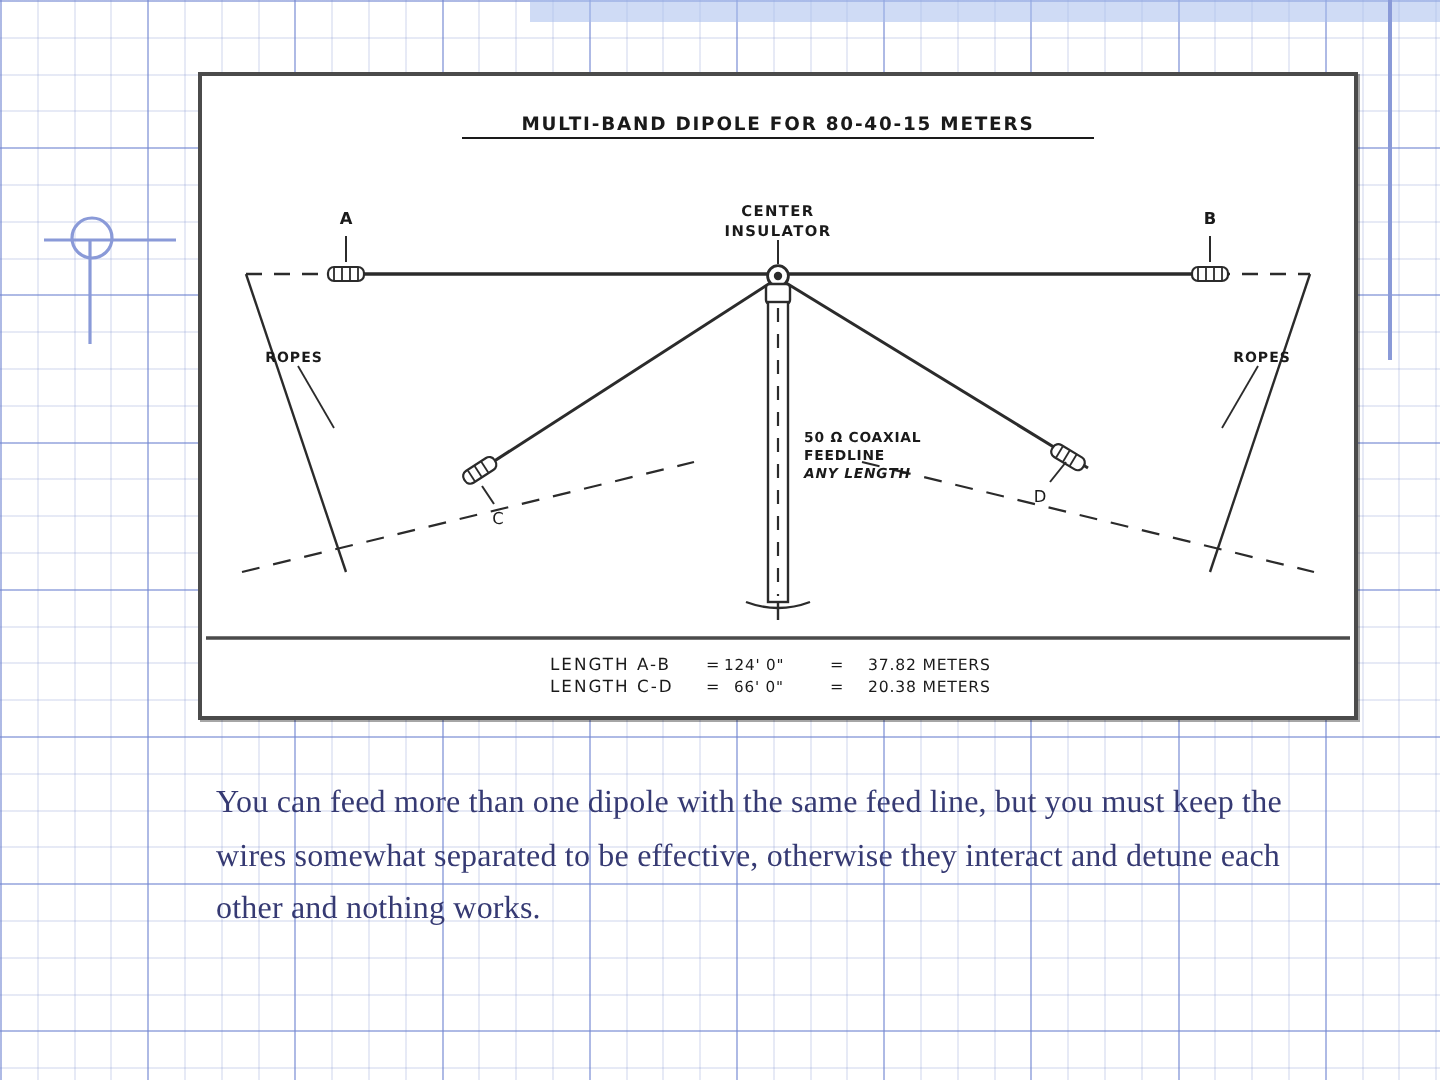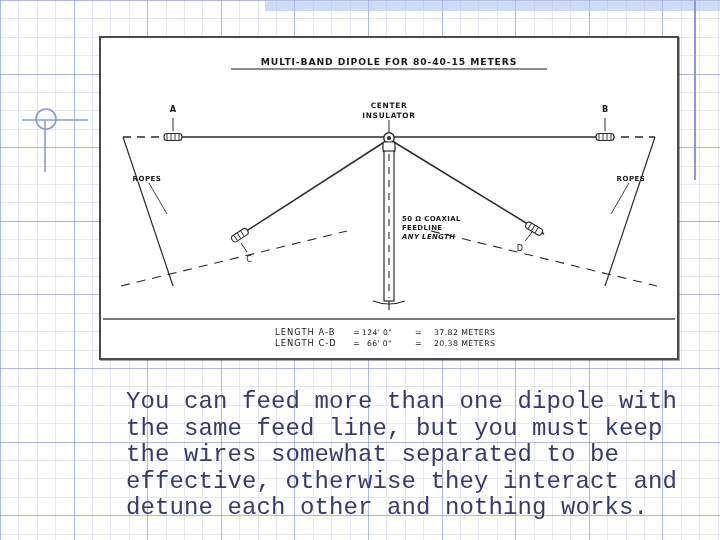--- a/index.html
+++ b/index.html
@@ -72,24 +72,24 @@
     background: #ffffff;
     border: 2px solid #4b4b4b;
     box-shadow: 1px 1px 0 rgba(0,0,0,0.35);
     overflow: hidden;
   }
   #diagram-svg { display:block; width:100%; height:100%; }
 
   
   #body-text {
     position: absolute;
-    left: 126px; top: 389px;
+    left: 108px; top: 389px;
     width: 560px;
-    font-family: Liberation Mono, monospace;
-    font-size: 24px;
+    font-family: Liberation Serif, serif;
+    font-size: 16px;
     line-height: 26.5px;
     color: #363a73;
     letter-spacing: 0.1px;
   }
   #body-text p { margin: 0; }
 </style>
 </head>
 <body>
 
 <div id="slide">

